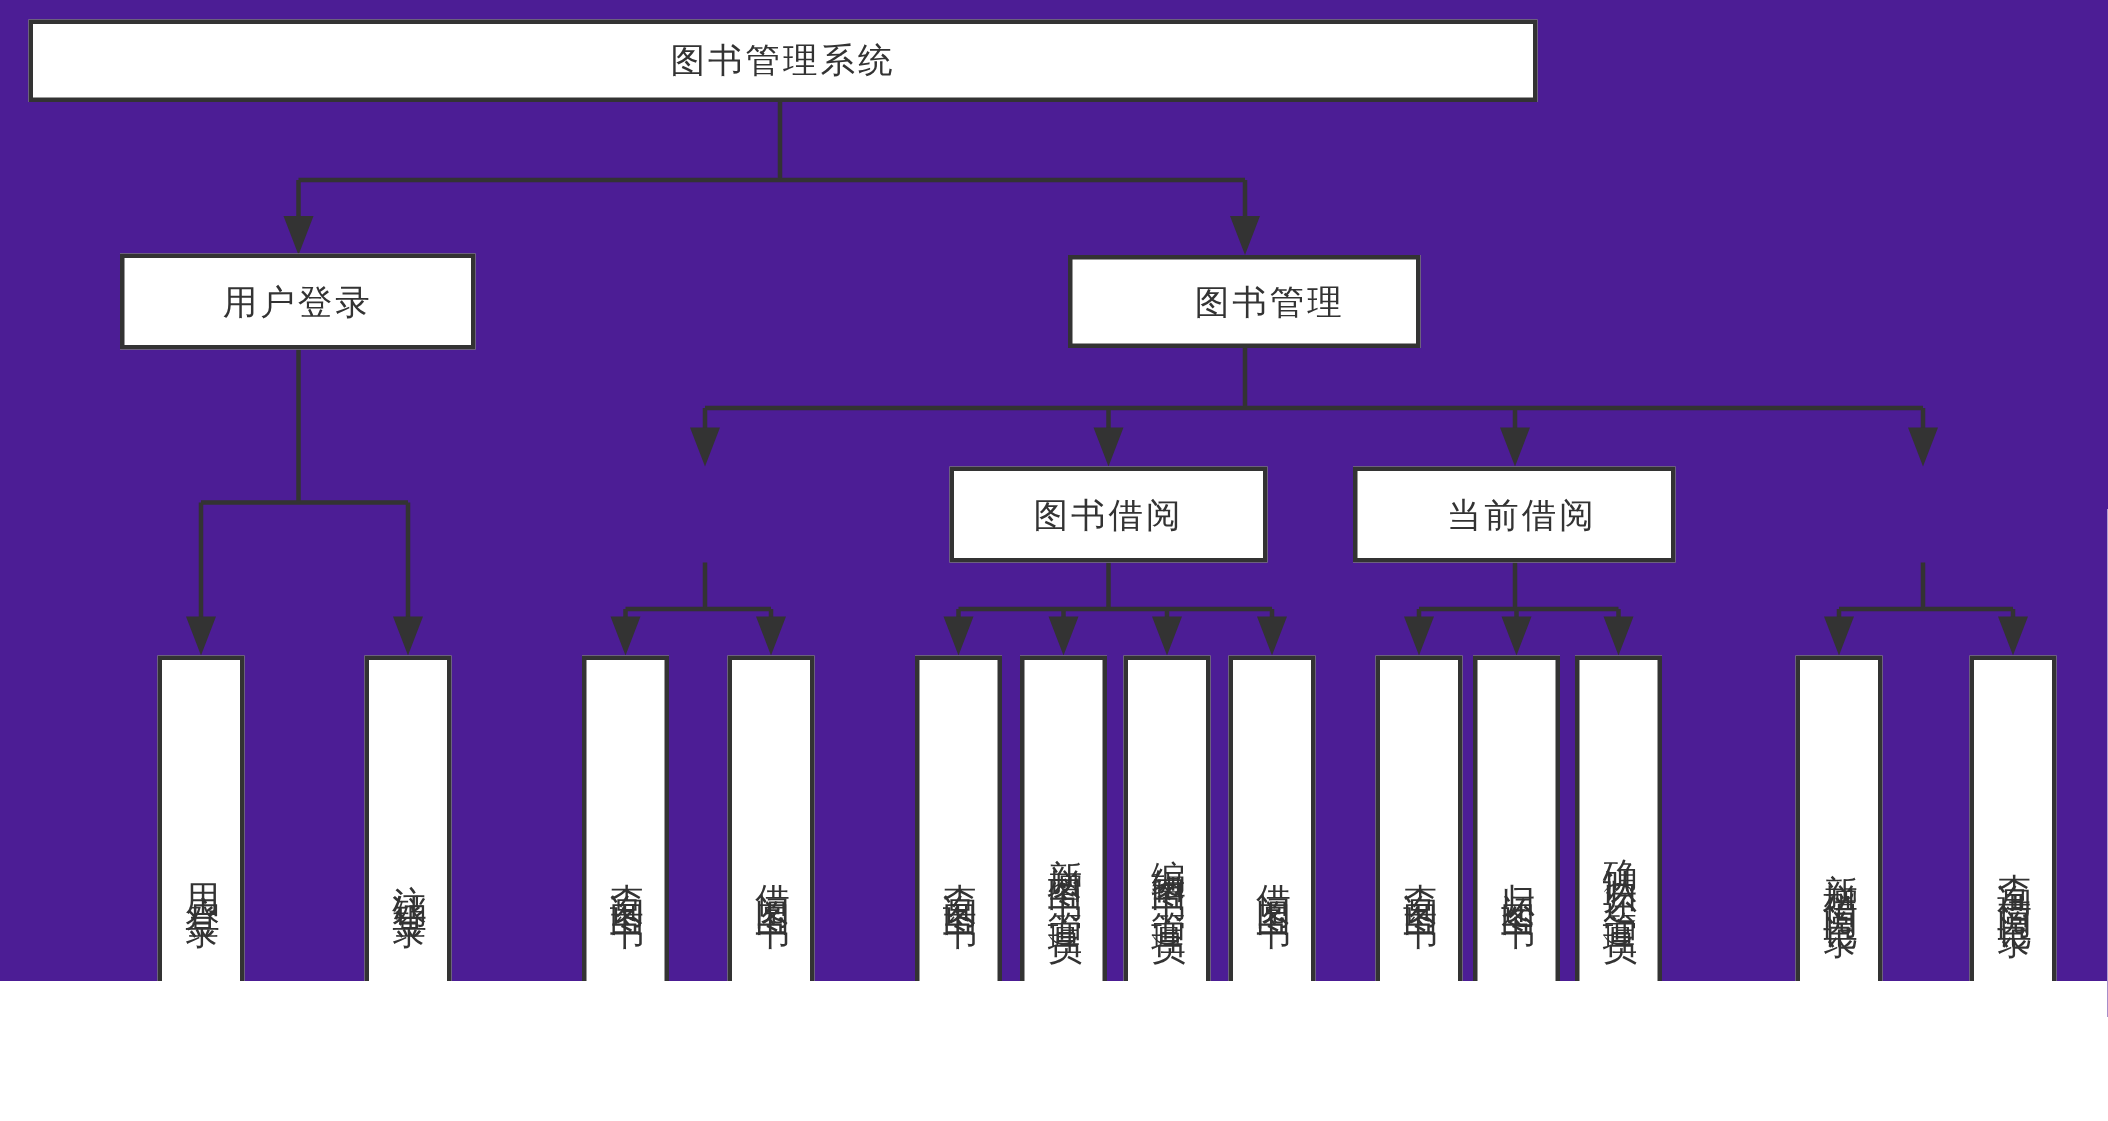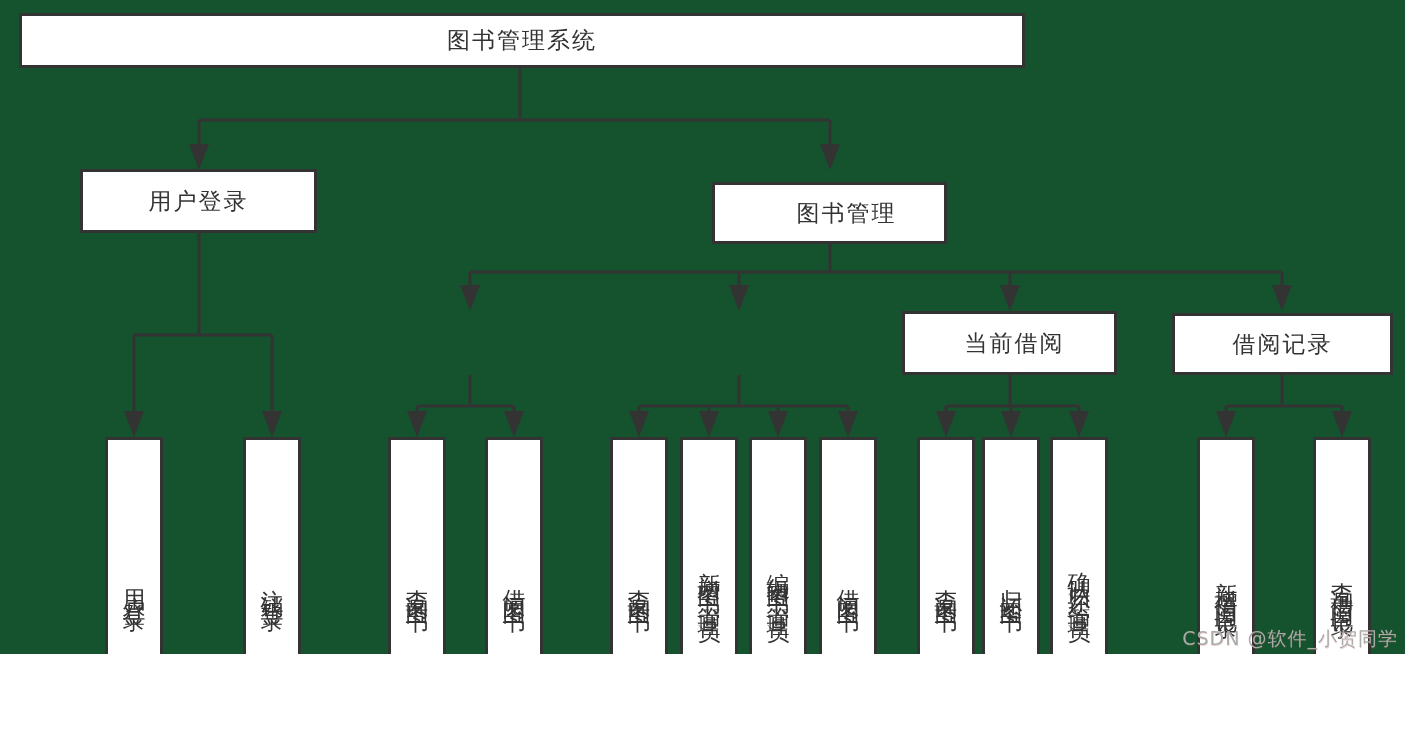--- a/index.html
+++ b/index.html
@@ -4,21 +4,21 @@
 <style>
   html, body {
     margin: 0;
     padding: 0;
     background: #ffffff;
   }
   .canvas {
     position: relative;
     width: 1405px;
     height: 654px;
-    background: #14532d;
+    background: #4c1d95;
     font-family: "DejaVu Sans", "Liberation Sans", sans-serif;
     overflow: hidden;
   }
   .connectors {
     position: absolute;
     left: 0;
     top: 0;
     width: 1405px;
     height: 747px;
   }
@@ -86,24 +86,24 @@
       M124 411h20l-10 26zM262 411h20l-10 26z
       M407 411h20l-10 26zM504 411h20l-10 26z
       M629 411h20l-10 26zM699 411h20l-10 26zM768 411h20l-10 26zM838 411h20l-10 26z
       M936 411h20l-10 26zM1001 411h20l-10 26zM1069 411h20l-10 26z
       M1216 411h20l-10 26zM1332 411h20l-10 26z"></path>
   </svg>
 
   <div class="hbox" style="left:19px; top:13px; width:1006px; height:55px;">图书管理系统</div>
 
   <div class="hbox" style="left:80px; top:169px; width:237px; height:64px;">用户登录</div>
-  <div class="hbox" style="left:712px; top:182px; width:235px; height:62px;padding-left:34px;">图书管理</div>
+  <div class="hbox" style="left:712px; top:170px; width:235px; height:62px;padding-left:34px;">图书管理</div>
 
+  <div class="hbox" style="left:633px; top:311px; width:212px; height:64px;">图书借阅</div>
   <div class="hbox" style="left:902px; top:311px; width:215px; height:64px;padding-left:10px;">当前借阅</div>
-  <div class="hbox" style="left:1172px; top:313px; width:221px; height:62px;">借阅记录</div>
 
   <div class="vbox" style="left:105px;">
     <span class="vtext">用户登录</span>
   </div>
   <div class="vbox" style="left:243px;">
     <span class="vtext">注销登录</span>
   </div>
 
   <div class="vbox" style="left:388px;">
     <span class="vtext">查询图书</span>
@@ -135,15 +135,14 @@
     <span class="vtext">确认归还（管理员）</span>
   </div>
 
   <div class="vbox" style="left:1197px;">
     <span class="vtext">新增借阅记录</span>
   </div>
   <div class="vbox" style="left:1313px;">
     <span class="vtext">查询借阅记录</span>
   </div>
 
-  <div class="watermark">CSDN @软件_小贺同学</div>
 
 </div>
 
 </body></html>

